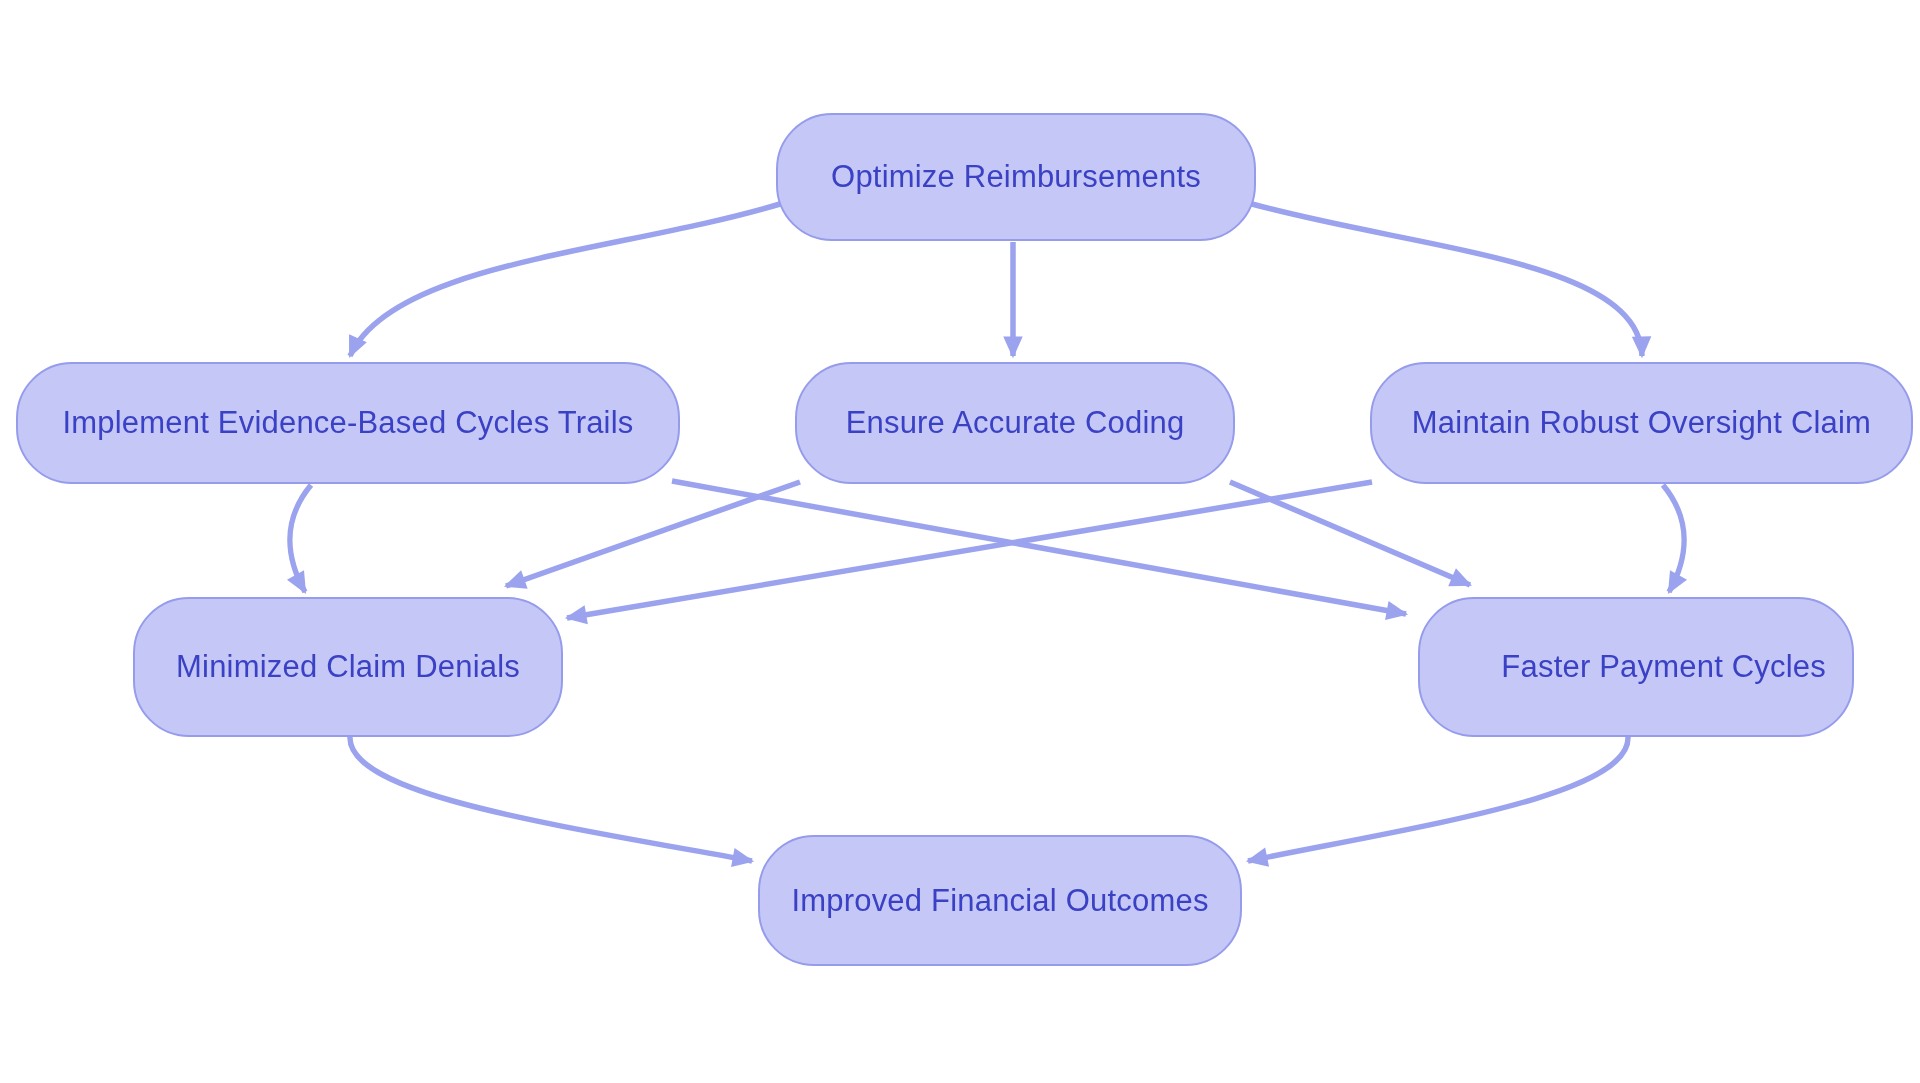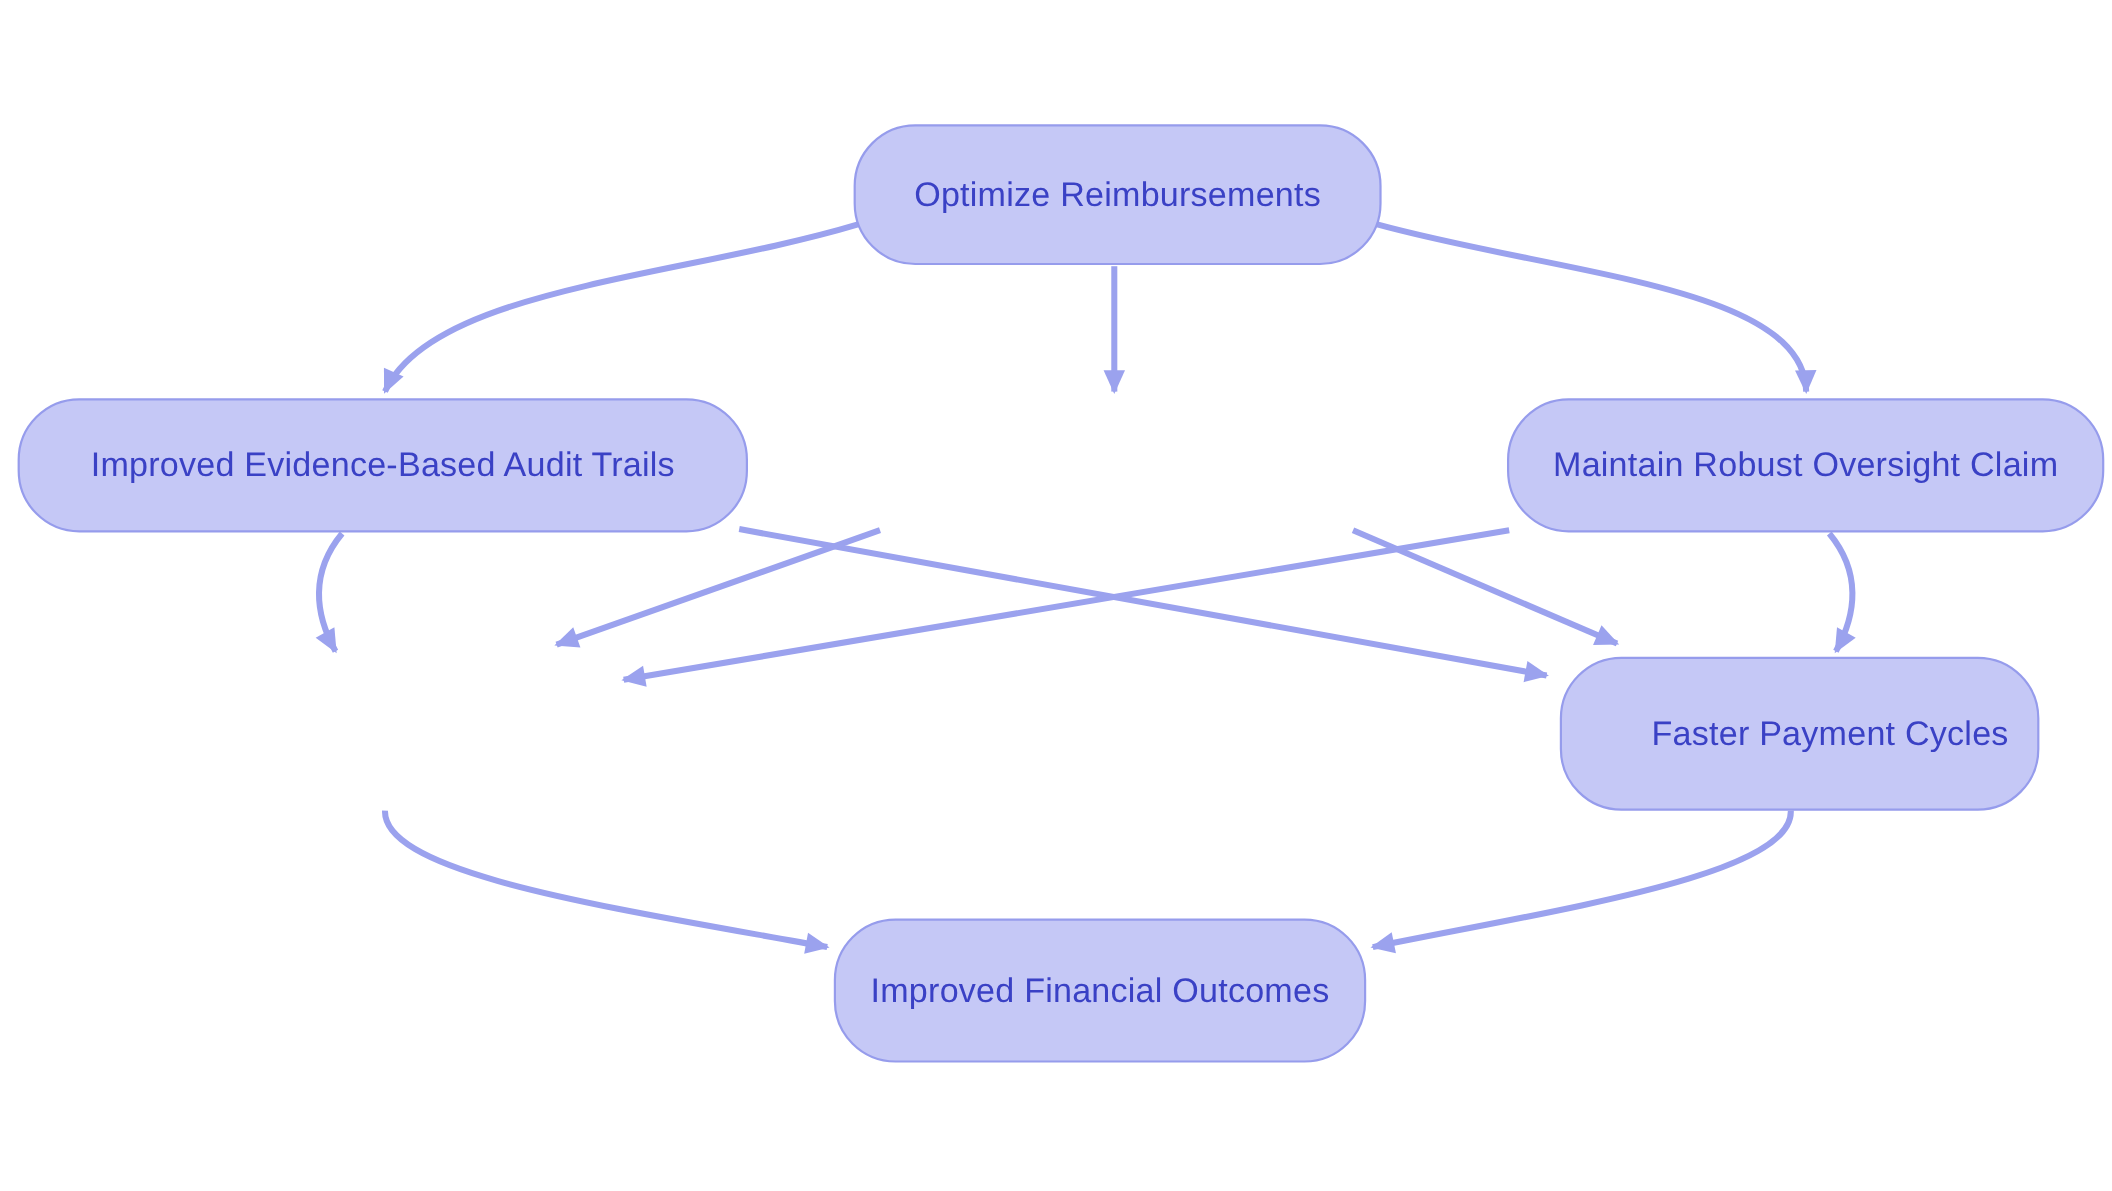--- a/index.html
+++ b/index.html
@@ -82,28 +82,34 @@
 
     <path class="edge" d="M 350,737 C 348,795 555,825 752,861" marker-end="url(#arrowhead)"></path>
     <path class="edge" d="M 1628,737 C 1630,795 1425,825 1248,861" marker-end="url(#arrowhead)"></path>
   </svg>
 
   <div class="node" id="n-optimize">
     <span>Optimize Reimbursements</span>
   </div>
 
   <div class="node" id="n-audit-trails">
-    <span>Improved Evidence-Based Audit Trails</span>
+    <span>Implement Evidence-Based Cycles Trails</span>
   </div>
 
+  <div class="node" id="n-accurate-coding">
+    <span>Ensure Accurate Coding</span>
+  </div>
 
   <div class="node" id="n-oversight-logs">
     <span>Maintain Robust Oversight Claim</span>
   </div>
 
+  <div class="node" id="n-claim-denials">
+    <span>Minimized Claim Denials</span>
+  </div>
 
   <div class="node" id="n-payment-cycles">
     <span>Faster Payment Cycles</span>
   </div>
 
   <div class="node" id="n-financial-outcomes">
     <span>Improved Financial Outcomes</span>
   </div>
 
 </div>

